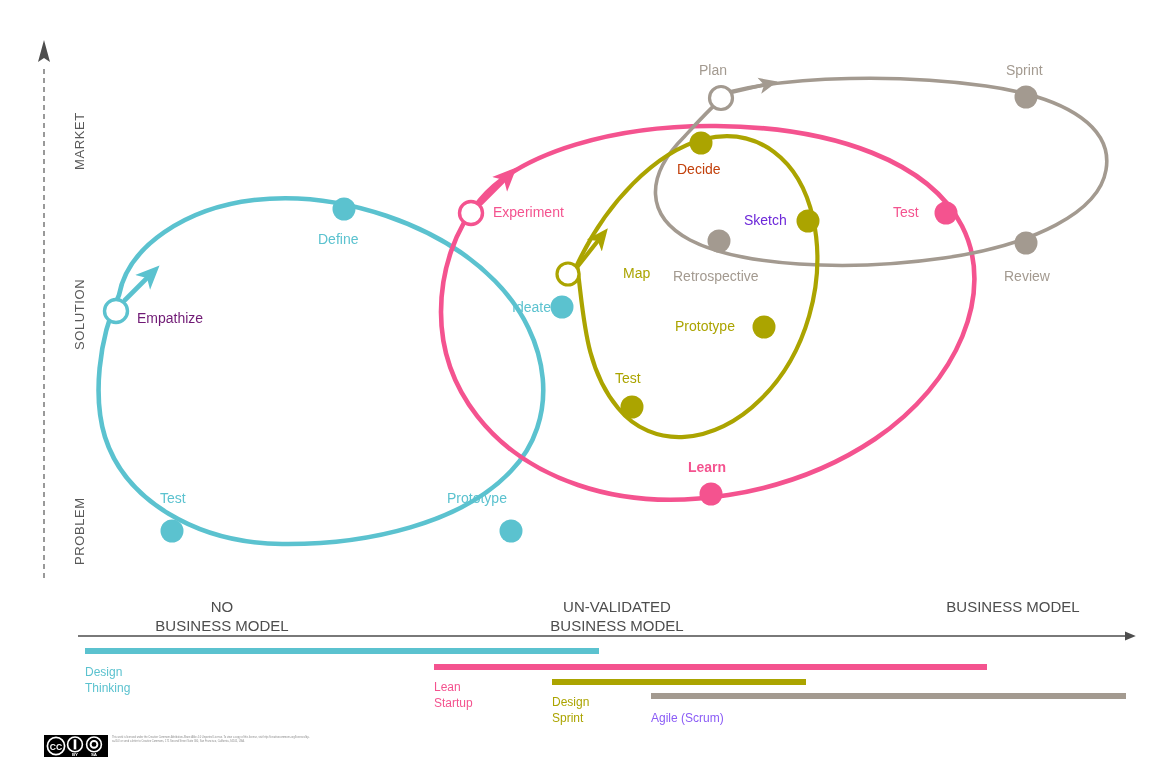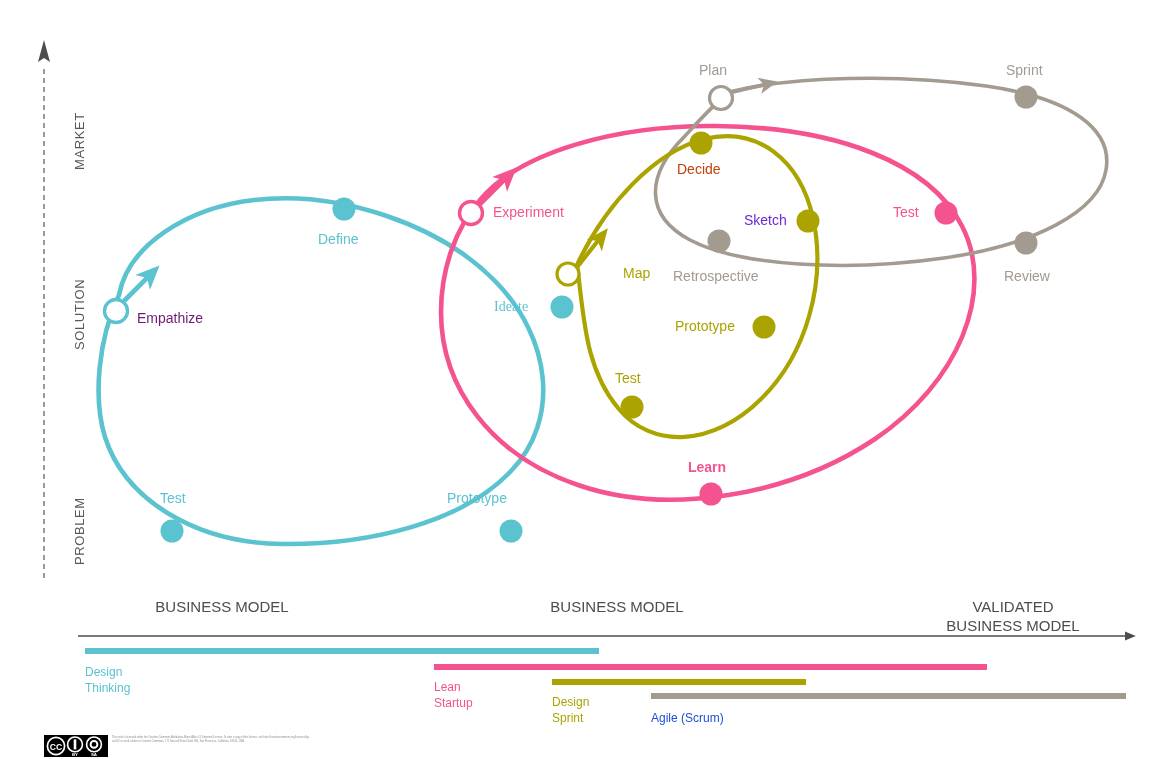--- a/index.html
+++ b/index.html
@@ -164,33 +164,34 @@
       <rect x="552" y="679" width="254" height="6" fill="#aba400"></rect>
       <rect x="651" y="693" width="475" height="6" fill="#a39a90"></rect>
     </g>
   </svg>
 
   <div class="axis-label vert" style="left:72px; top:170px;">MARKET</div>
   <div class="axis-label vert" style="left:72px; top:350px;">SOLUTION</div>
   <div class="axis-label vert" style="left:72px; top:565px;">PROBLEM</div>
 
   <div class="stage-label" style="left:122px; top:597px; width:200px;">
+    <div>NO</div>
     <div>BUSINESS MODEL</div>
   </div>
   <div class="stage-label" style="left:517px; top:597px; width:200px;">
+    <div>UN-VALIDATED</div>
     <div>BUSINESS MODEL</div>
   </div>
   <div class="stage-label" style="left:913px; top:597px; width:200px;">
-    <div>VALIDATED</div>
     <div>BUSINESS MODEL</div>
   </div>
 
   <div class="node-label" style="left:137px; top:310px; color:#701a75;">Empathize</div>
   <div class="node-label" style="left:318px; top:231px; color:#5bc2cf;">Define</div>
-  <div class="node-label" style="left:494px; top:299px; color:#5bc2cf;font-family:Liberation Serif, serif;">Ideate</div>
+  <div class="node-label" style="left:512px; top:299px; color:#5bc2cf;">Ideate</div>
   <div class="node-label" style="left:447px; top:490px; color:#5bc2cf;">Prototype</div>
   <div class="node-label" style="left:160px; top:490px; color:#5bc2cf;">Test</div>
 
   <div class="node-label" style="left:493px; top:204px; color:#f4538f;">Experiment</div>
   <div class="node-label" style="left:893px; top:204px; color:#f4538f;">Test</div>
   <div class="node-label" style="left:688px; top:459px; color:#f4538f;font-weight:bold;">Learn</div>
 
   <div class="node-label" style="left:591px; top:265px; color:#aba400;margin-left:32px;">Map</div>
   <div class="node-label" style="left:677px; top:161px; color:#c2410c;">Decide</div>
   <div class="node-label" style="left:744px; top:212px; color:#6d28d9;">Sketch</div>
@@ -207,21 +208,21 @@
     <div>Thinking</div>
   </div>
   <div class="legend-label" style="left:434px; top:680px; color:#f4538f;">
     <div>Lean</div>
     <div>Startup</div>
   </div>
   <div class="legend-label" style="left:552px; top:695px; color:#aba400;">
     <div>Design</div>
     <div>Sprint</div>
   </div>
-  <div class="legend-label" style="left:651px; top:711px; color:#1d4ed8;">
+  <div class="legend-label" style="left:651px; top:711px; color:#8b5cf6;">
     <div>Agile (Scrum)</div>
   </div>
 
   <div class="cc" style="left:44px; top:735px;">
     <svg width="64" height="22" viewBox="0 0 64 22">
       <rect x="0" y="0" width="64" height="22" fill="#000000"></rect>
       <circle cx="12" cy="11" r="8.6" fill="none" stroke="#ffffff" stroke-width="1.7"></circle>
       <text x="12" y="14.6" font-family="'Liberation Sans',sans-serif" font-size="8.6" font-weight="bold" fill="#ffffff" text-anchor="middle">CC</text>
       <circle cx="31" cy="9.4" r="7.4" fill="none" stroke="#ffffff" stroke-width="1.6"></circle>
       <path d="M31,4.4 L31,14.4" stroke="#ffffff" stroke-width="2.6"></path>

